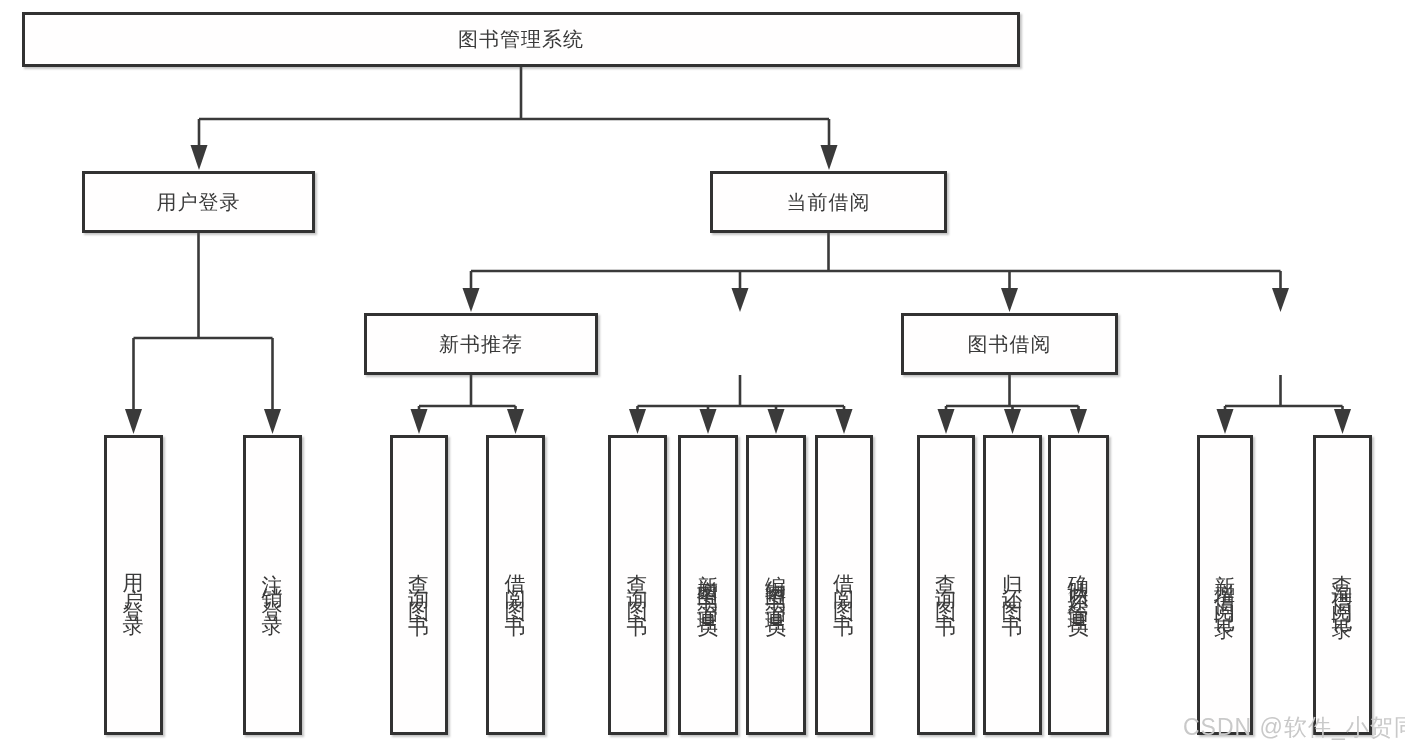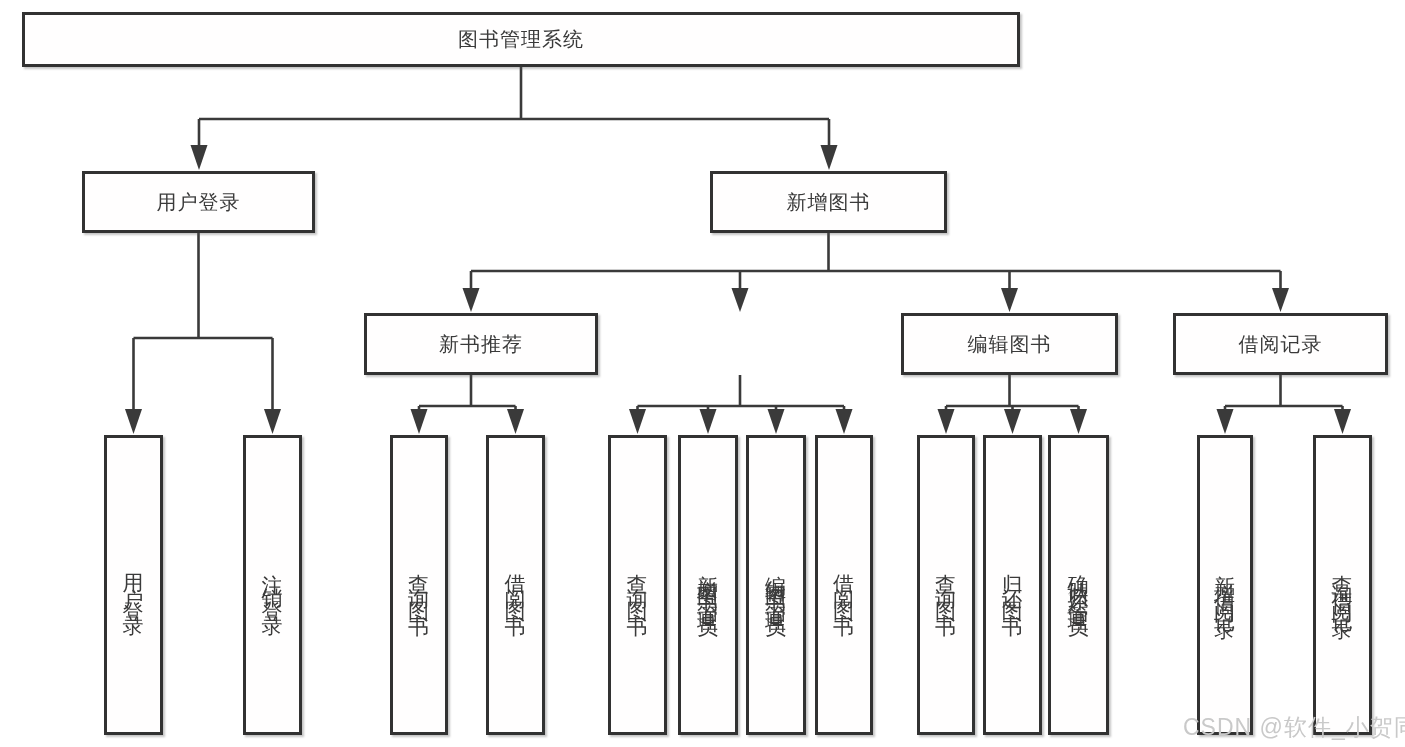--- a/index.html
+++ b/index.html
@@ -131,31 +131,28 @@
   </svg>
 
   <div class="node h" style="left:22px;top:12px;width:998px;height:55px">
     <span>图书管理系统</span>
   </div>
 
   <div class="node h" style="left:82px;top:171px;width:233px;height:62px">
     <span>用户登录</span>
   </div>
   <div class="node h" style="left:710px;top:171px;width:237px;height:62px">
-    <span>新增图书</span>
+    <span>当前借阅</span>
   </div>
 
   <div class="node h" style="left:364px;top:313px;width:234px;height:62px">
     <span>新书推荐</span>
   </div>
   <div class="node h" style="left:901px;top:313px;width:217px;height:62px">
-    <span>编辑图书</span>
-  </div>
-  <div class="node h" style="left:1173px;top:313px;width:215px;height:62px">
-    <span>借阅记录</span>
+    <span>图书借阅</span>
   </div>
 
   <div class="node v" style="left:104px;top:435px;width:59px;height:300px">
     <span>用户登录</span>
   </div>
   <div class="node v" style="left:243px;top:435px;width:59px;height:300px">
     <span>注销登录</span>
   </div>
 
   <div class="node v" style="left:390px;top:435px;width:58px;height:300px">

